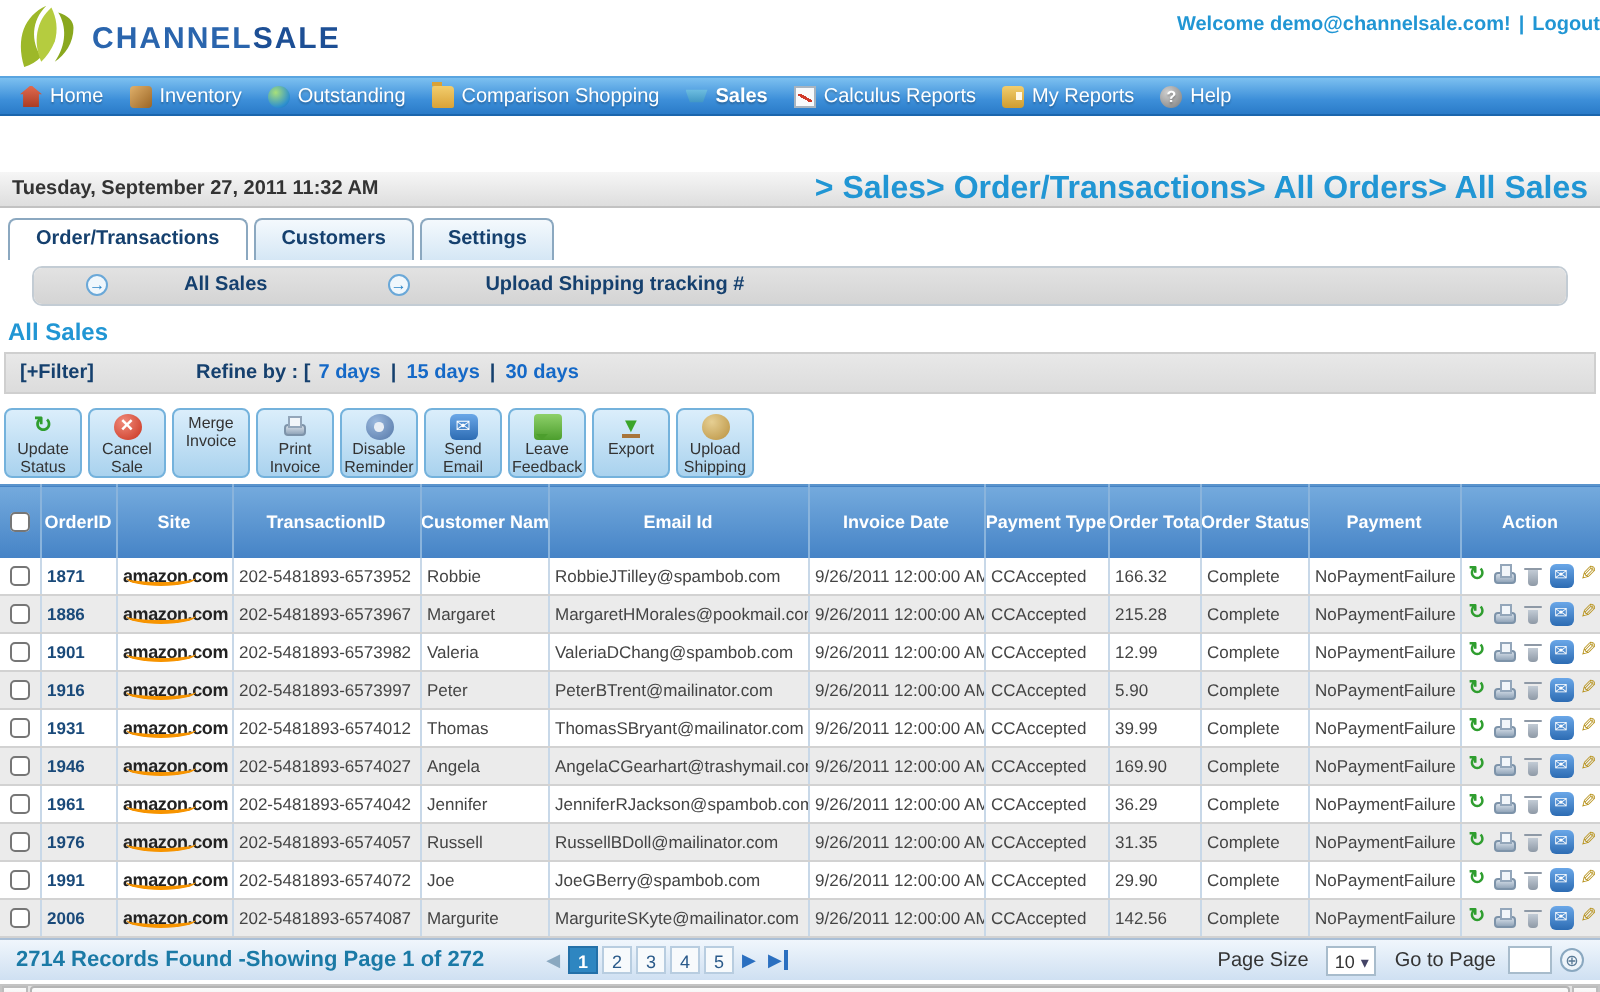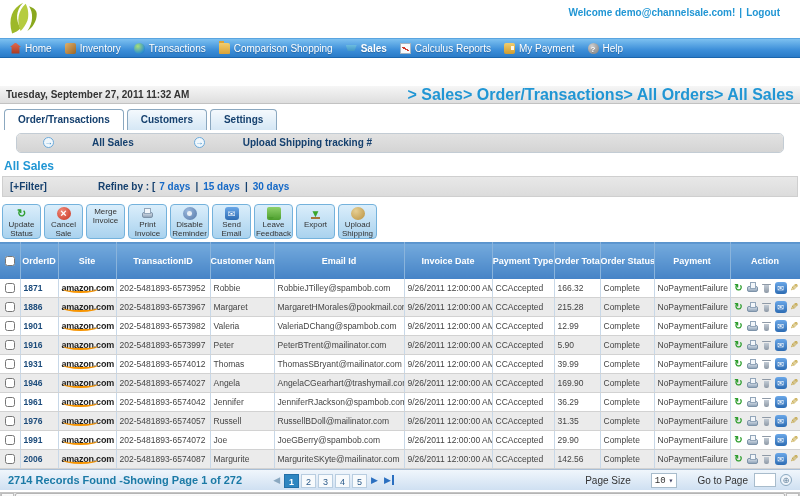--- a/index.html
+++ b/index.html
@@ -6,21 +6,21 @@
   html,body { background:#fff; }
   body { font-family:"Liberation Sans", sans-serif; }
   .screen { width:800px; height:496px; overflow:hidden; background:#fff; position:relative; }
 
   
   .header { height:38px; position:relative; background:#fff; }
   .logo { position:absolute; left:6px; top:2px; display:flex; align-items:center; }
   .logo-text { margin-left:4px; letter-spacing:1px; font-size:15px; color:#2a65ad; }
   .logo-channel { font-weight:600; }
   .logo-sale { font-weight:800; color:#1d4f95; }
-  .welcome { position:absolute; right:20px; top:7px; font-size:10px; font-weight:bold; color:#2196d4; }
+  .welcome { position:absolute; right:0; top:7px; font-size:10px; font-weight:bold; color:#2196d4; }
   .welcome a { color:#2196d4; text-decoration:none; }
   .wsep::before { content:"|"; margin:0 4px; }
 
   
   .navbar { height:20px; background:linear-gradient(#7cc0f0,#3d8fd9 60%,#2a7bc8); border-top:1px solid #5aa5e0; border-bottom:1px solid #1b66ad; display:flex; align-items:center; padding-left:6px; }
   .nav-item { color:#fff; font-size:10px; text-decoration:none; padding:0 9px 0 4px; display:flex; align-items:center; text-shadow:0 1px 1px rgba(0,0,0,.25); cursor:pointer; }
   .nav-item.active { font-weight:bold; }
   .nicon { position:relative; display:inline-block; width:11px; height:11px; margin-right:4px; text-align:center; line-height:11px; flex:0 0 auto; }
 
   .home-icon { background:linear-gradient(#e06a4f,#a83a22); clip-path:polygon(50% 0,100% 42%,86% 42%,86% 100%,14% 100%,14% 42%,0 42%); }
@@ -110,21 +110,21 @@
   .records { font-size:11px; font-weight:bold; color:#1b7aa6; }
   .pagination { display:flex; align-items:center; margin-left:28px; }
   .pg-num { display:inline-block; min-width:15px; height:14px; line-height:14px; text-align:center; border:1px solid #b8cde0; background:#f7fafc; color:#2a5a8a; font-size:9px; margin:0 1px; padding:0 2px; text-decoration:none; cursor:pointer; }
   .pg-num.active { background:#2e86c1; color:#fff; border-color:#2370a8; font-weight:bold; }
   .pg-arrow { font-size:9px; margin:0 3px; cursor:pointer; }
   .pg-prev::before { content:"\25C0"; color:#8aa8c0; }
   .pg-next::before { content:"\25B6"; color:#2a6fc0; }
   .pg-last::before { content:"\25B6"; color:#2a6fc0; }
   .pg-last { border-right:2px solid #2a6fc0; padding-right:1px; }
   .footer-right { margin-left:auto; display:flex; align-items:center; font-size:10px; color:#333; }
-  .pagesize-select { border:1px solid #a8bccc; background:#fff; padding:0 3px; margin:0 20px; height:15px; line-height:14px; font-size:9px; cursor:pointer;font-family:Liberation Mono, monospace; }
+  .pagesize-select { border:1px solid #a8bccc; background:#fff; padding:0 3px; margin:0 9px; height:15px; line-height:14px; font-size:9px; cursor:pointer; }
   .pagesize-select::after { content:"\25BE"; color:#446; margin-left:3px; font-size:8px; }
   .goto-input { width:22px; height:14px; border:1px solid #a8bccc; margin:0 4px 0 6px; font-size:9px; }
   .goto-go-icon { width:12px; height:12px; border:1px solid #8aa8c0; border-radius:50%; background:#eef4fa; color:#5a7a96; text-align:center; line-height:11px; font-size:8px; display:inline-block; cursor:pointer; }
   .goto-go-icon::before { content:"\2295"; }
 
   
   .hscroll { height:13px; margin-top:2px; background:#e4e4e4; border:1px solid #c4c4c4; position:relative; }
   .hs-arrow { position:absolute; top:0; bottom:0; width:13px; background:linear-gradient(#fdfdfd,#dcdcdc); border:1px solid #bcbcbc; color:#888; font-size:7px; text-align:center; line-height:11px; cursor:pointer; }
   .hs-left { left:0; }
   .hs-left::before { content:"\25C2"; }
@@ -137,61 +137,62 @@
 
 <div class="screen">
 
   <div class="header">
     <div class="logo">
       <svg width="36" height="34" viewBox="0 0 40 40">
         <path d="M19 1 C6 7 1 20 6 37 C10 36 13 34 16 31 C10 22 10 10 19 1 Z" fill="#9db829"></path>
         <path d="M22 2 C13 10 11 22 16 34 C19 31 22 27 24 22 C26 15 25 8 22 2 Z" fill="#b5cc3f"></path>
         <path d="M26 5 C31 13 31 24 24 34 C30 30 35 23 35 14 C35 10 32 7 26 5 Z" fill="#8aa81e"></path>
       </svg>
+      <span class="logo-text"><span class="logo-channel">CHANNEL</span><span class="logo-sale">SALE</span></span>
     </div>
     <div class="welcome">
       <span>Welcome demo@channelsale.com!</span><span class="wsep"></span><a href="#">Logout</a>
     </div>
   </div>
 
   <div class="navbar">
 
       <a class="nav-item">
         <span class="nicon home-icon"></span>
         <span>Home</span>
       </a>
 
       <a class="nav-item">
         <span class="nicon inventory-icon"></span>
         <span>Inventory</span>
       </a>
 
       <a class="nav-item">
         <span class="nicon globe-icon"></span>
-        <span>Transactions</span>
+        <span>Outstanding</span>
       </a>
 
       <a class="nav-item">
         <span class="nicon folder-icon"></span>
         <span>Comparison Shopping</span>
       </a>
 
       <a class="nav-item active">
         <span class="nicon cart-icon"></span>
         <span>Sales</span>
       </a>
 
       <a class="nav-item">
         <span class="nicon chart-icon"></span>
         <span>Calculus Reports</span>
       </a>
 
       <a class="nav-item">
         <span class="nicon wallet-icon"></span>
-        <span>My Payment</span>
+        <span>My Reports</span>
       </a>
 
       <a class="nav-item">
         <span class="nicon help-icon"></span>
         <span>Help</span>
       </a>
     </div>
 
   <div class="statusbar">
     <span class="datetime">Tuesday, September 27, 2011 11:32 AM</span>

